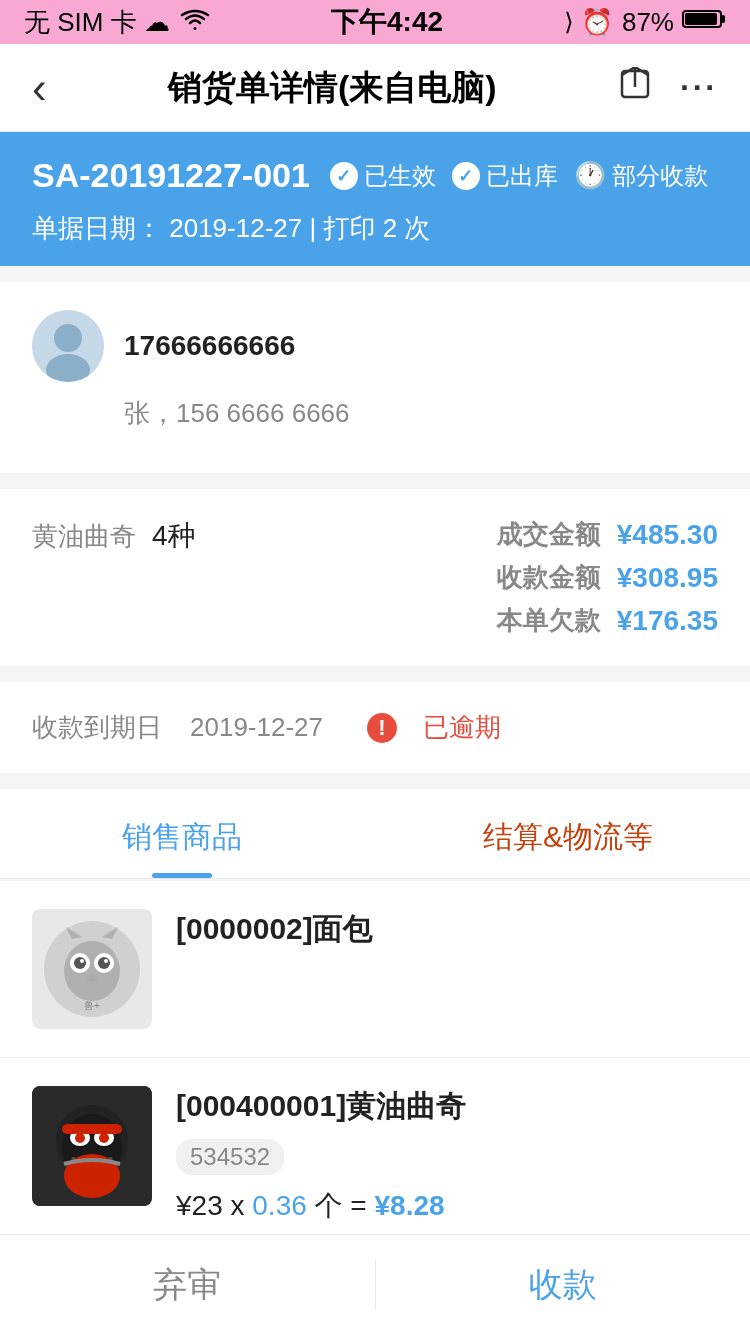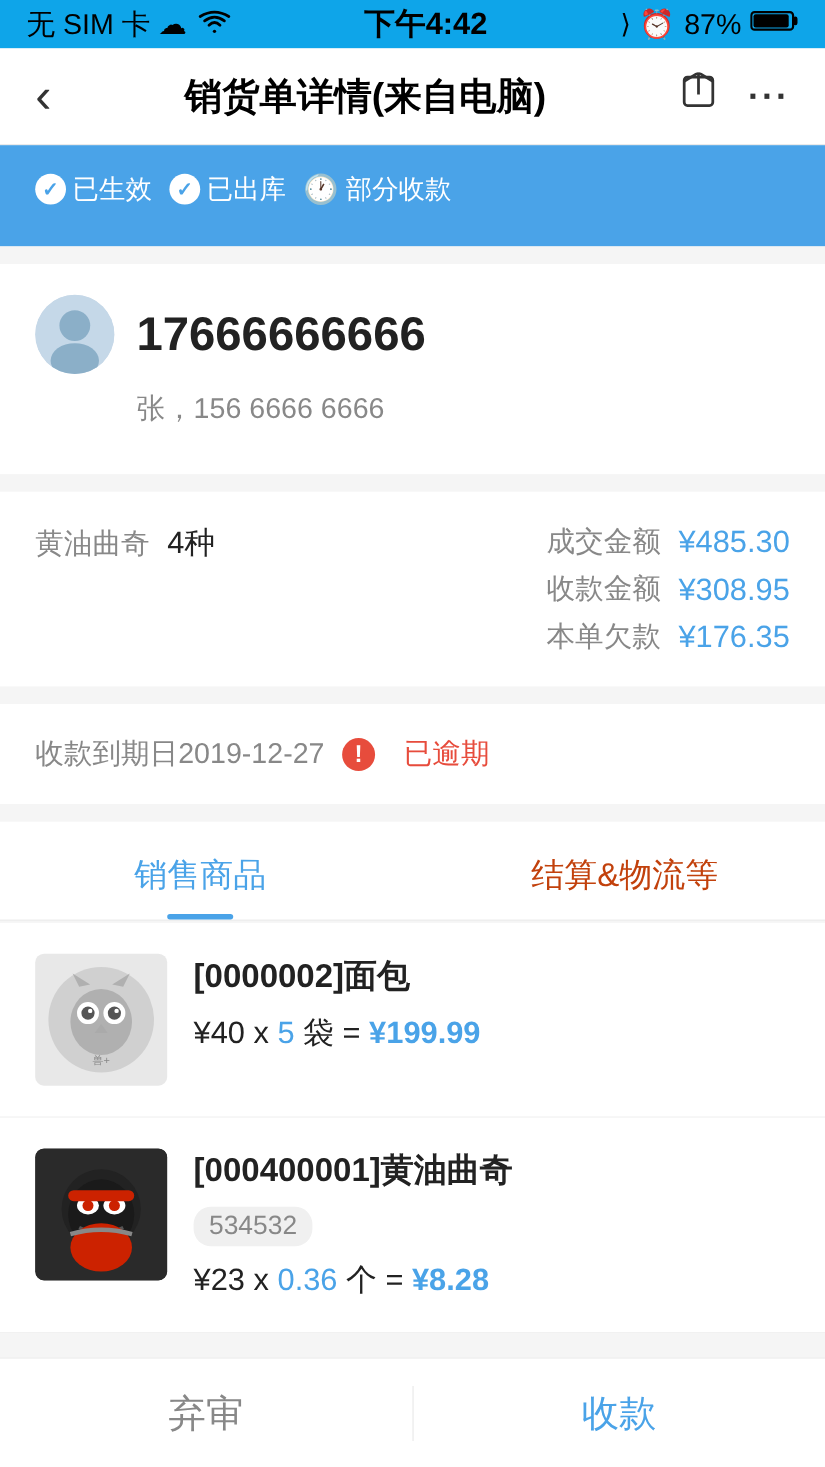--- a/index.html
+++ b/index.html
@@ -9,21 +9,21 @@
       background: #f5f5f5;
       width: 750px;
       min-height: 1334px;
       overflow-x: hidden;
       font-size: 28px;
     }
 
     
     .status-bar {
       height: 44px;
-      background: #0ea5e9;
+      background: #f9a8d4;
       display: flex;
       align-items: center;
       justify-content: space-between;
       padding: 0 24px;
       font-size: 24px;
       font-weight: 500;
     }
     .status-left {
       display: flex;
       align-items: center;
@@ -130,21 +130,21 @@
       width: 72px;
       height: 72px;
       border-radius: 50%;
       background: #c8d8e8;
       display: flex;
       align-items: center;
       justify-content: center;
       overflow: hidden;
     }
     .customer-name {
-      font-size: 43px;
+      font-size: 28px;
       font-weight: 600;
       color: #222;
     }
     .customer-sub {
       font-size: 26px;
       color: #888;
       margin-left: 92px;
       margin-bottom: 14px;
     }
     .customer-info-row {
@@ -193,38 +193,39 @@
     .stats-right {
       display: flex;
       flex-direction: column;
       gap: 8px;
       align-items: flex-end;
     }
     .stats-row {
       display: flex;
       align-items: center;
       gap: 16px;
+      font-weight: bold;
     }
     .stats-row-label {
       font-size: 26px;
       color: #888;
     }
     .stats-row-value {
       font-size: 28px;
       color: #4aa3e8;
     }
 
     
     .due-card {
       background: #fff;
       padding: 24px 32px;
       margin-bottom: 0;
       display: flex;
       align-items: center;
-      gap: 0;
+      gap: 28px;
     }
     .due-label {
       font-size: 26px;
       color: #888;
     }
     .due-date {
       font-size: 26px;
       color: #888;
     }
     .overdue-badge {
@@ -425,35 +426,41 @@
           <path d="M4 8 L17 0 L30 8" fill="none" stroke="#333" stroke-width="2.5"></path>
           <line x1="17" y1="0" x2="17" y2="20" stroke="#333" stroke-width="2.5"></line>
         </svg>
     </span>
     <span style="font-size:32px; font-weight:700; color:#333; letter-spacing:2px;">···</span>
   </div>
 </div>
 
 <div class="header-banner">
   <div class="header-banner-top">
+    <span class="order-id">SA-20191227-001</span>
     <div class="status-badges">
       <div class="badge">
         <div class="badge-check">✓</div>
         <span>已生效</span>
       </div>
       <div class="badge">
         <div class="badge-check">✓</div>
         <span>已出库</span>
       </div>
       <div class="badge">
         <span class="badge-clock">🕐</span>
         <span>部分收款</span>
       </div>
     </div>
   </div>
+  <div class="header-banner-bottom">
+    <span>单据日期：</span>
+    <span>2019-12-27</span>
+    <span>| 打印 2 次</span>
+  </div>
 </div>
 
 <div class="section-sep"></div>
 
 <div class="customer-card">
   <div class="customer-top">
     <div class="avatar">
       <svg width="72" height="72" viewBox="0 0 72 72">
         <circle cx="36" cy="36" r="36" fill="#c5d8e8"></circle>
         <circle cx="36" cy="28" r="14" fill="#8bafc8"></circle>
@@ -529,28 +536,20 @@
 
           <polygon points="30,20 24,8 40,18" fill="#b0b0b0"></polygon>
           <polygon points="70,20 76,8 60,18" fill="#b0b0b0"></polygon>
 
           <text x="50" y="90" font-size="10" text-anchor="middle" fill="#888">兽+</text>
         </svg>
       </div>
     </div>
     <div class="product-info">
       <div class="product-name">[0000002]面包</div>
-      <div class="product-price">
-        <span>¥40</span>
-        <span> x </span>
-        <span class="qty">5</span>
-        <span>袋</span>
-        <span> = </span>
-        <span class="total">¥199.99</span>
-      </div>
     </div>
   </div>
 
   <div class="product-item">
     <div class="product-thumb" style="background:#333; border-radius:8px;">
       <div class="product-thumb-inner">
         <svg width="120" height="120" viewBox="0 0 120 120">
           <rect width="120" height="120" rx="8" fill="#2a2a2a"></rect>
 
           <circle cx="60" cy="55" r="36" fill="#222"></circle>

